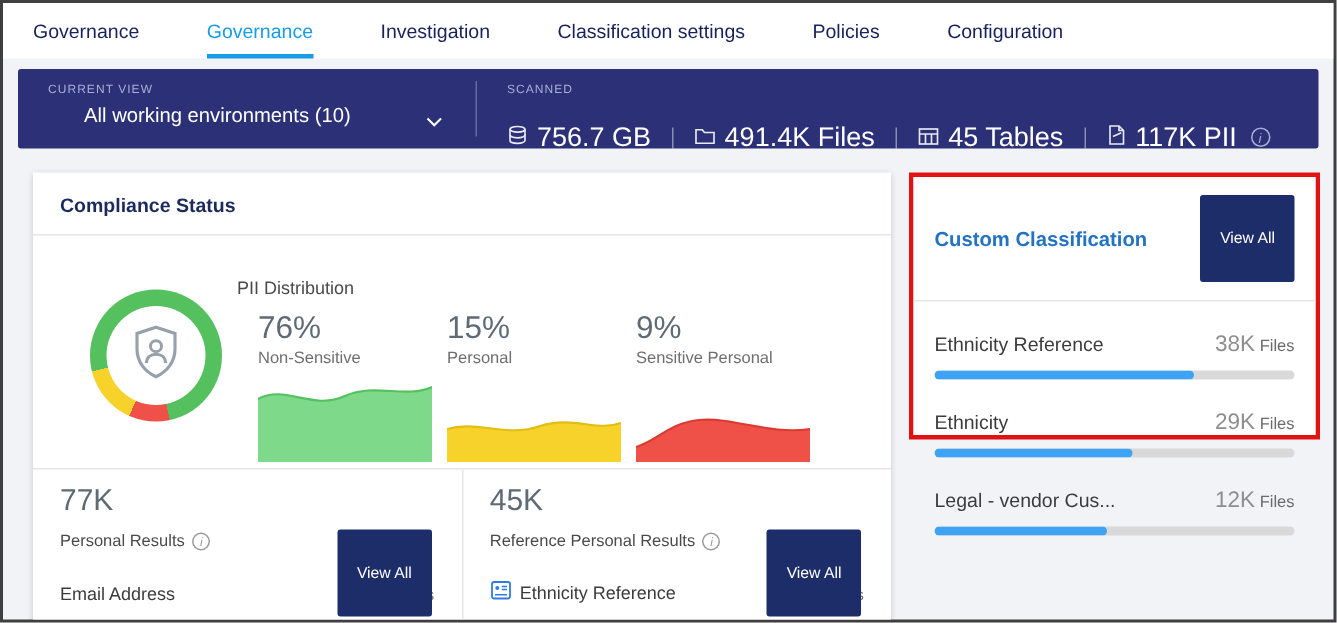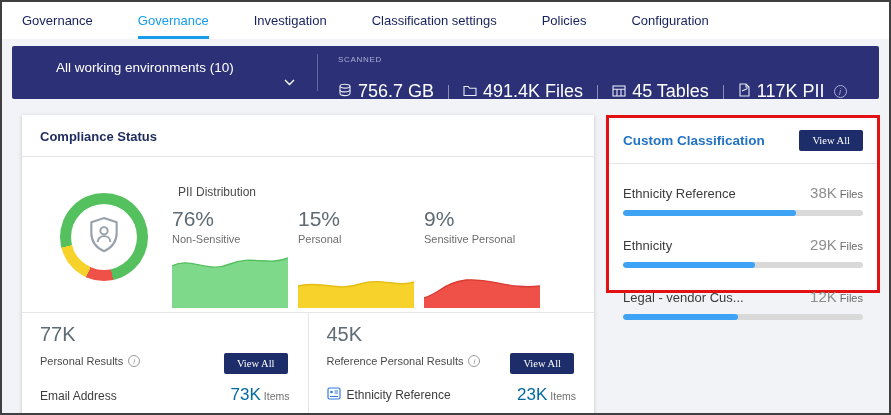--- a/index.html
+++ b/index.html
@@ -34,33 +34,33 @@
   
   .content { position: absolute; left: 0; top: 97px; right: 0; bottom: 0; }
   .card { background: #fff; box-shadow: 0 1px 4px rgba(0,0,0,.18); }
   
   .card-left { position: absolute; left: 20px; top: 16px; width: 572px; height: 380px; }
   .cl-header { padding: 14px 18px 12px; font-size: 13px; font-weight: bold; color: #1d2a5e; border-bottom: 1px solid #e6e6e6; }
   .cl-body { position: relative; height: 337px; }
   .donut { position: absolute; left: 38px; top: 36px; width: 88px; height: 88px; border-radius: 50%;
            background: conic-gradient(#54c05e 0deg 168deg, #ef5148 168deg 204deg, #f6d22a 204deg 256deg, #54c05e 256deg 360deg); }
   .donut-hole { position: absolute; inset: 11px; background: #fff; border-radius: 50%; display: flex; align-items: center; justify-content: center; }
-  .pii-label { position: absolute; left: 156px; top: 28px; font-size: 12px; color: #4a4a4a; }
+  .pii-label { position: absolute; left: 136px; top: 28px; font-size: 12px; color: #4a4a4a; }
   .dist { position: absolute; left: 150px; top: 50px; display: flex; gap: 10px; }
   .dist-col { width: 116px; }
   .dist-pct { font-size: 21px; color: #5f6b74; }
   .dist-name { font-size: 11px; color: #6e6e6e; margin-top: 2px; white-space: nowrap; }
   .dist-wave { display: block; margin-top: 5px; }
   .hdiv { position: absolute; left: 0; right: 0; top: 155px; height: 1px; background: #e6e6e6; }
   .bottom { position: absolute; left: 0; right: 0; top: 156px; bottom: 0; display: flex; }
   .bcol { flex: 1; padding: 10px 18px 0; position: relative; }
   .bcol + .bcol { border-left: 1px solid #e6e6e6; }
   .big-count { font-size: 20px; color: #5f6b74; }
   .count-label { font-size: 11px; color: #4a4a4a; margin-top: 9px; display: flex; align-items: center; gap: 5px; }
-  .btn-viewall { background: #1d2d69; color: #fff; font-size: 10.5px; padding: 5px 13px; border-radius: 2px; border: none; cursor: pointer; font-family: Liberation Serif, serif; }
+  .btn-viewall { background: #1d2d69; color: #fff; font-size: 10.5px; padding: 23px 13px; border-radius: 2px; border: none; cursor: pointer; font-family: Liberation Sans, sans-serif; }
   .btn-abs { position: absolute; right: 20px; top: 40px; }
   .res-item { margin-top: 18px; cursor: pointer; }
   .res-row { display: flex; justify-content: space-between; align-items: baseline; }
   .res-name { font-size: 12px; color: #3c3c3c; display: flex; align-items: center; gap: 6px; }
   .res-val { font-size: 17px; color: #0369a1; }
   .res-unit { font-size: 10.5px; color: #707070; margin-left: 3px; }
   .bar { margin-top: 8px; height: 6px; background: #e2e2e2; border-radius: 3px; overflow: hidden; }
   .bar-fill { height: 100%; border-radius: 3px; }
   .fill-yellow { background: #f6d22a; }
   .fill-red { background: #ef5148; }
@@ -85,20 +85,21 @@
   <div class="nav-item">Governance</div>
   <div class="nav-item active">Governance</div>
   <div class="nav-item">Investigation</div>
   <div class="nav-item">Classification settings</div>
   <div class="nav-item">Policies</div>
   <div class="nav-item">Configuration</div>
 </div>
 
 <div class="headerbar">
   <div class="hb-left">
+    <div class="hb-label">CURRENT VIEW</div>
     <div class="hb-value">All working environments  (10)</div>
     <span class="hb-chevron">
       <svg width="11" height="7" viewBox="0 0 11 7">
           <path d="M1 1 L5.5 5.5 L10 1" fill="none" stroke="#ffffff" stroke-width="1.4"></path>
         </svg>
     </span>
   </div>
   <div class="hb-divider"></div>
   <div class="hb-right">
     <div class="hb-label">SCANNED</div>

